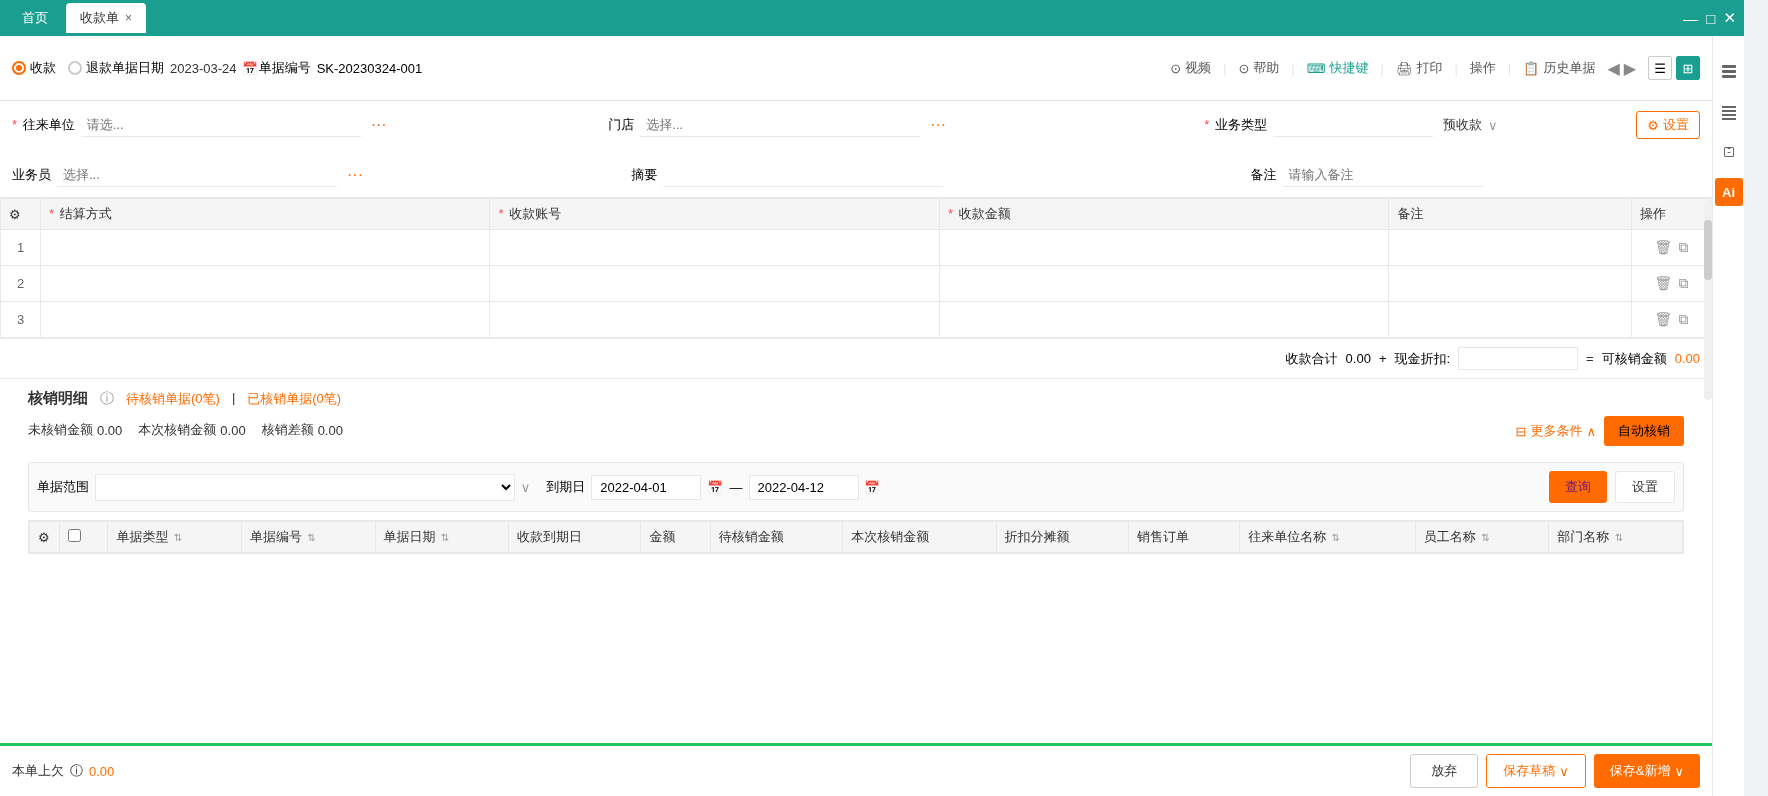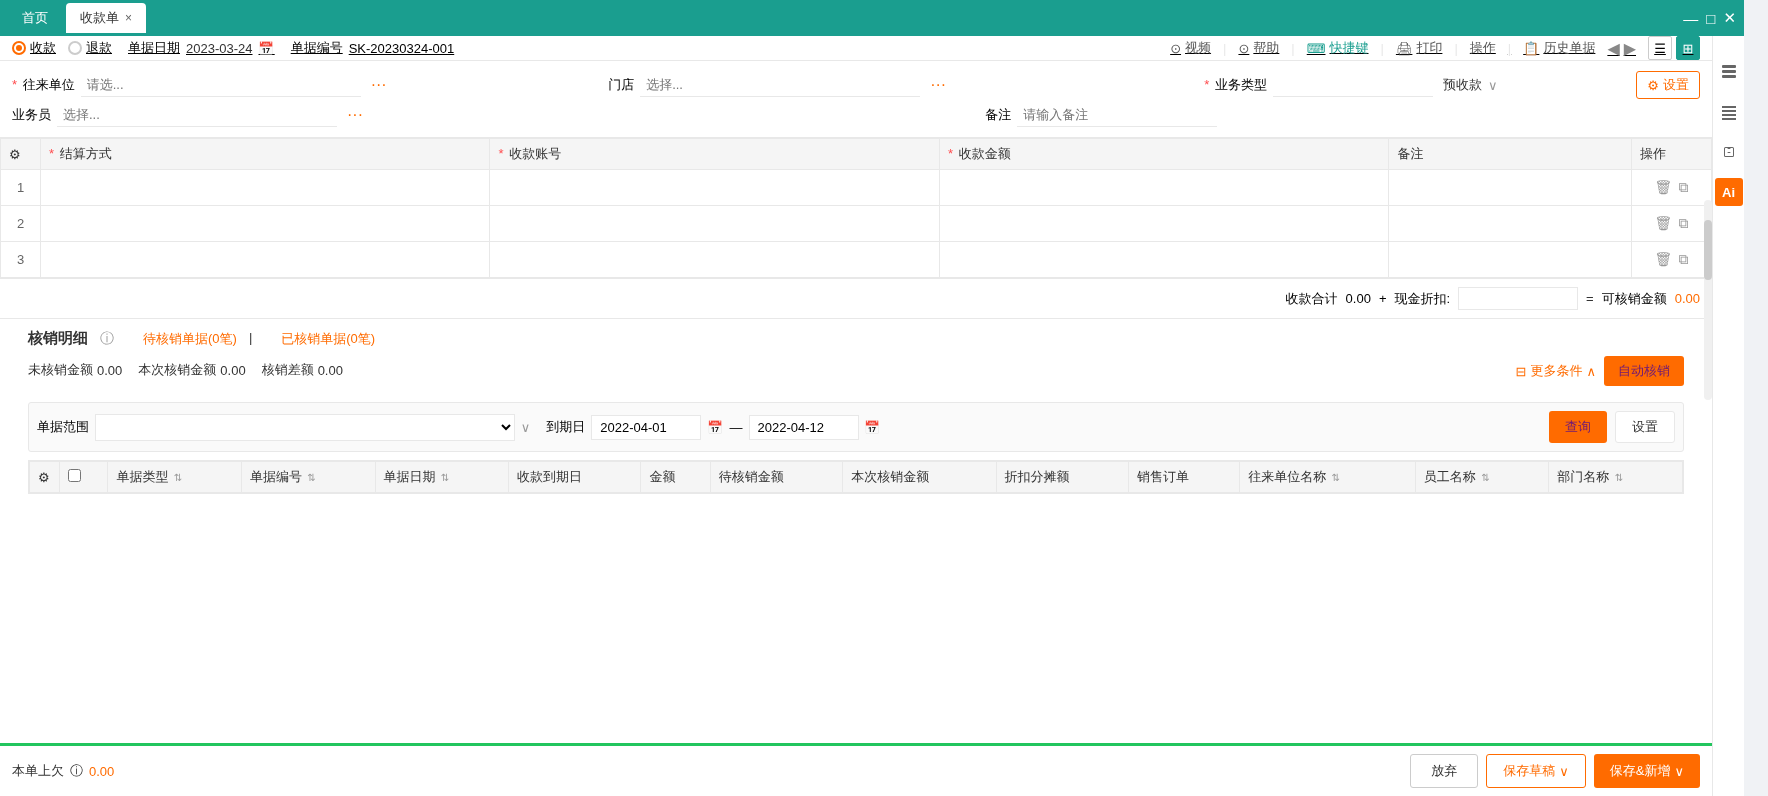--- a/index.html
+++ b/index.html
@@ -45,24 +45,22 @@
       margin: 0;
       height: calc(796px - 36px);
       display: flex;
       flex-direction: column;
     }
 
     
     .top-toolbar {
       display: flex;
       align-items: center;
-      padding: 0 12px;
+      padding: 20px 12px;
       border-bottom: 1px solid #e8e8e8;
-      gap: 16px;
-      text-decoration: underline;
     }
     .radio-group { display: flex; align-items: center; gap: 12px; }
     .radio-item { display: flex; align-items: center; gap: 4px; cursor: pointer; }
     .radio-dot {
       width: 14px; height: 14px; border-radius: 50%;
       border: 2px solid #ccc;
       display: flex; align-items: center; justify-content: center;
     }
     .radio-dot.active { border-color: #ff6b00; }
     .radio-dot.active::after {
@@ -93,21 +91,21 @@
 
     
     .form-section {
       padding: 10px 12px;
       border-bottom: 1px solid #e8e8e8;
     }
     .form-row {
       display: flex;
       align-items: center;
       gap: 0;
-      margin-bottom: 4px;
+      margin-bottom: 24px;
     }
     .form-row:last-child { margin-bottom: 0; }
     .form-field {
       display: flex;
       align-items: center;
       flex: 1;
       gap: 6px;
     }
     .required { color: #ff4d4f; margin-right: 2px; }
     .form-input {
@@ -195,21 +193,21 @@
       display: flex;
       align-items: center;
       gap: 12px;
       margin-bottom: 8px;
     }
     .verify-title { font-size: 15px; font-weight: bold; color: #333; }
     .info-icon {
       color: #999; cursor: pointer; font-size: 14px;
     }
     .verify-tabs { display: flex; gap: 12px; }
-    .verify-tab { color: #ff6b00; cursor: pointer; font-size: 13px; margin-left: 17px; }
+    .verify-tab { color: #ff6b00; cursor: pointer; font-size: 13px; }
     
     .verify-stats {
       display: flex;
       align-items: center;
       gap: 16px;
       margin-bottom: 10px;
     }
     .stat-item { display: flex; align-items: center; gap: 4px; }
     .stat-label { color: #333; }
     .stat-value { color: #333; font-weight: 500; }
@@ -220,21 +218,21 @@
       justify-content: flex-end;
       gap: 8px;
       margin-bottom: 8px;
     }
     .filter-btn {
       color: #ff6b00; cursor: pointer;
       display: flex; align-items: center; gap: 4px;
     }
     .auto-verify-btn {
       background: #ff6b00;
-      color: #701a75;
+      color: #000000;
       border: none;
       padding: 6px 14px;
       border-radius: 3px;
       cursor: pointer;
     }
 
     
     .filter-row {
       display: flex;
       align-items: center;
@@ -507,20 +505,24 @@
         </div>
       </div>
       <div class="form-row">
 
         <div class="form-field" style="flex: 2;">
           <span>业务员</span>
           <input class="form-input" type="text" style="max-width: 280px;" placeholder="选择...">
           <span class="more-btn">···</span>
         </div>
 
+        <div class="form-field" style="flex: 2; margin-left: 20px;">
+          <span>摘要</span>
+          <input class="form-input" type="text" style="max-width: 280px;">
+        </div>
 
         <div class="form-field" style="flex: 1.5; margin-left: 20px;">
           <span>备注</span>
           <input class="form-input" type="text" style="max-width: 200px;" placeholder="请输入备注">
         </div>
       </div>
     </div>
 
     <div class="table-section">
       <table class="data-table">

